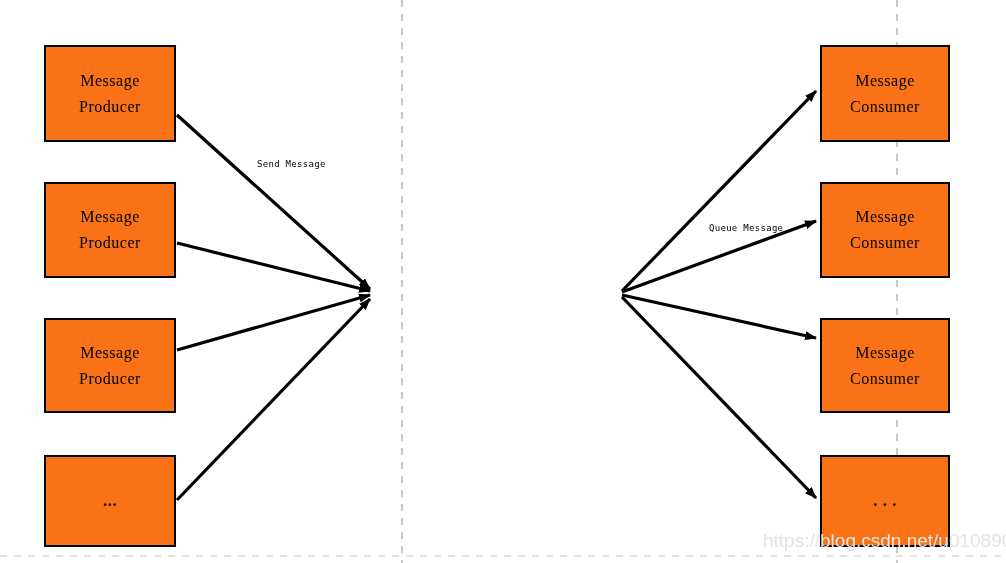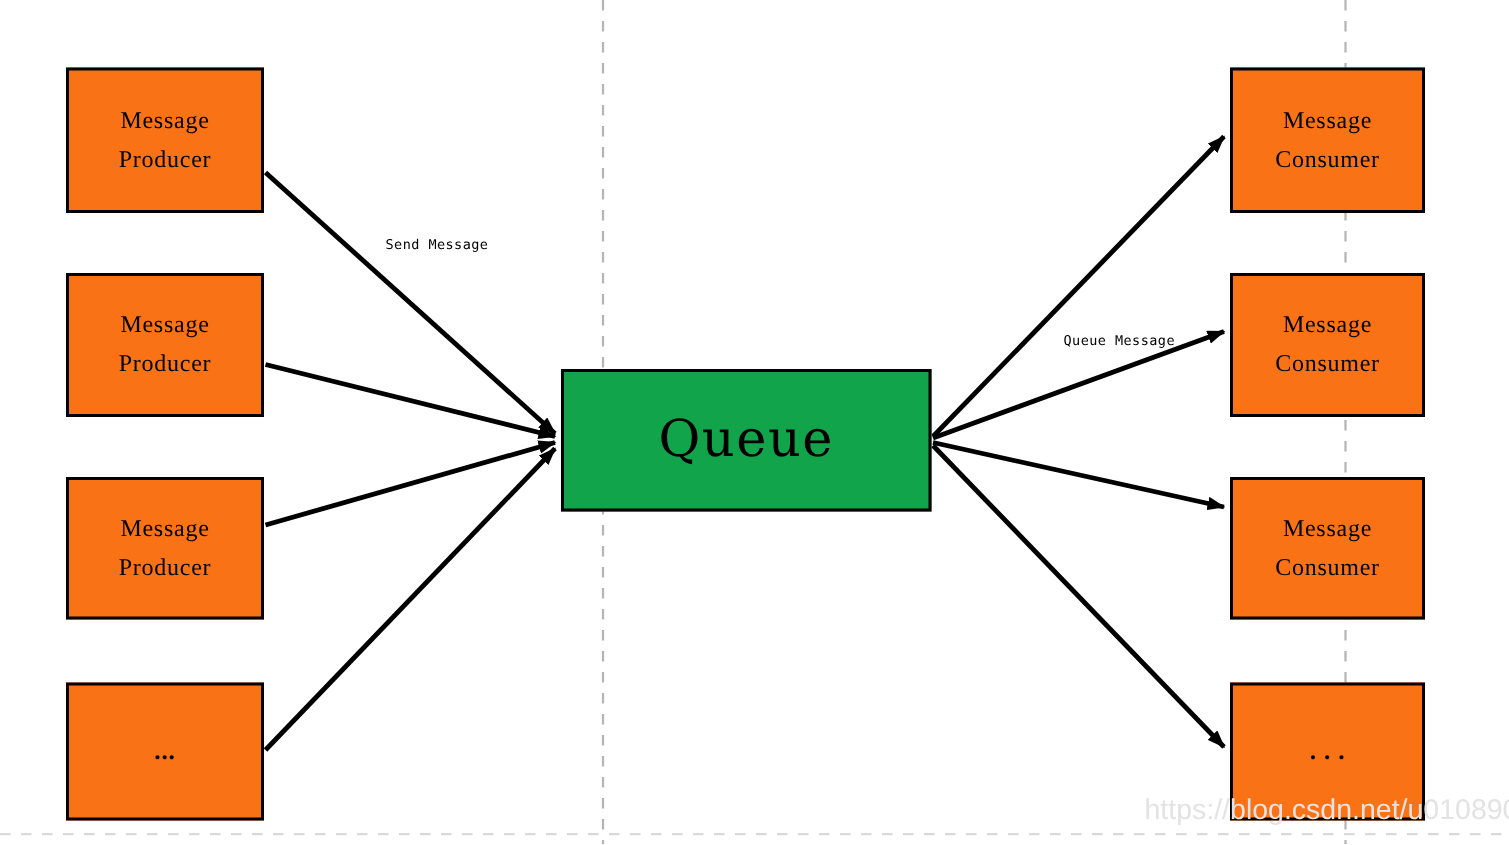--- a/index.html
+++ b/index.html
@@ -113,23 +113,20 @@
 
   <div class="node-box" style="left:44px; top:318px; width:132px; height:95px;">
     <span class="node-line">Message</span>
     <span class="node-line">Producer</span>
   </div>
 
   <div class="node-box ellipsis-box" style="left:44px; top:455px; width:132px; height:92px;">
     <span class="node-line">...</span>
   </div>
 
-  <div class="node-box queue-box" style="left:374px; top:246px; width:247px; height:95px;">
-    <span class="node-line">Queue</span>
-  </div>
 
   <div class="node-box" style="left:820px; top:45px; width:130px; height:97px;">
     <span class="node-line">Message</span>
     <span class="node-line">Consumer</span>
   </div>
 
   <div class="node-box" style="left:820px; top:182px; width:130px; height:96px;">
     <span class="node-line">Message</span>
     <span class="node-line">Consumer</span>
   </div>

